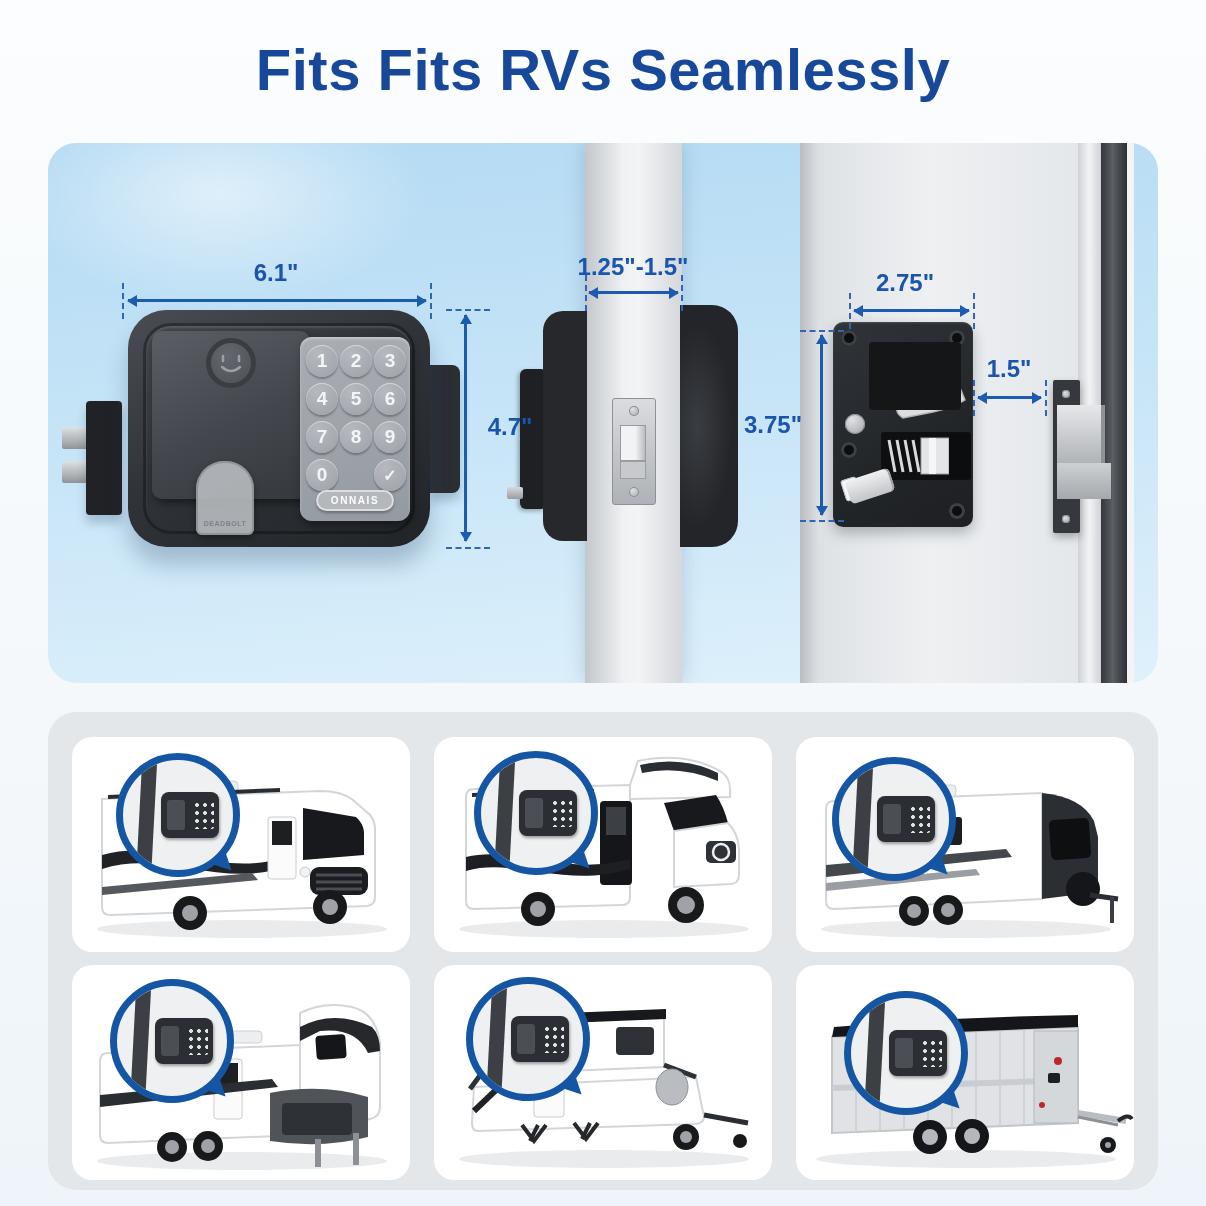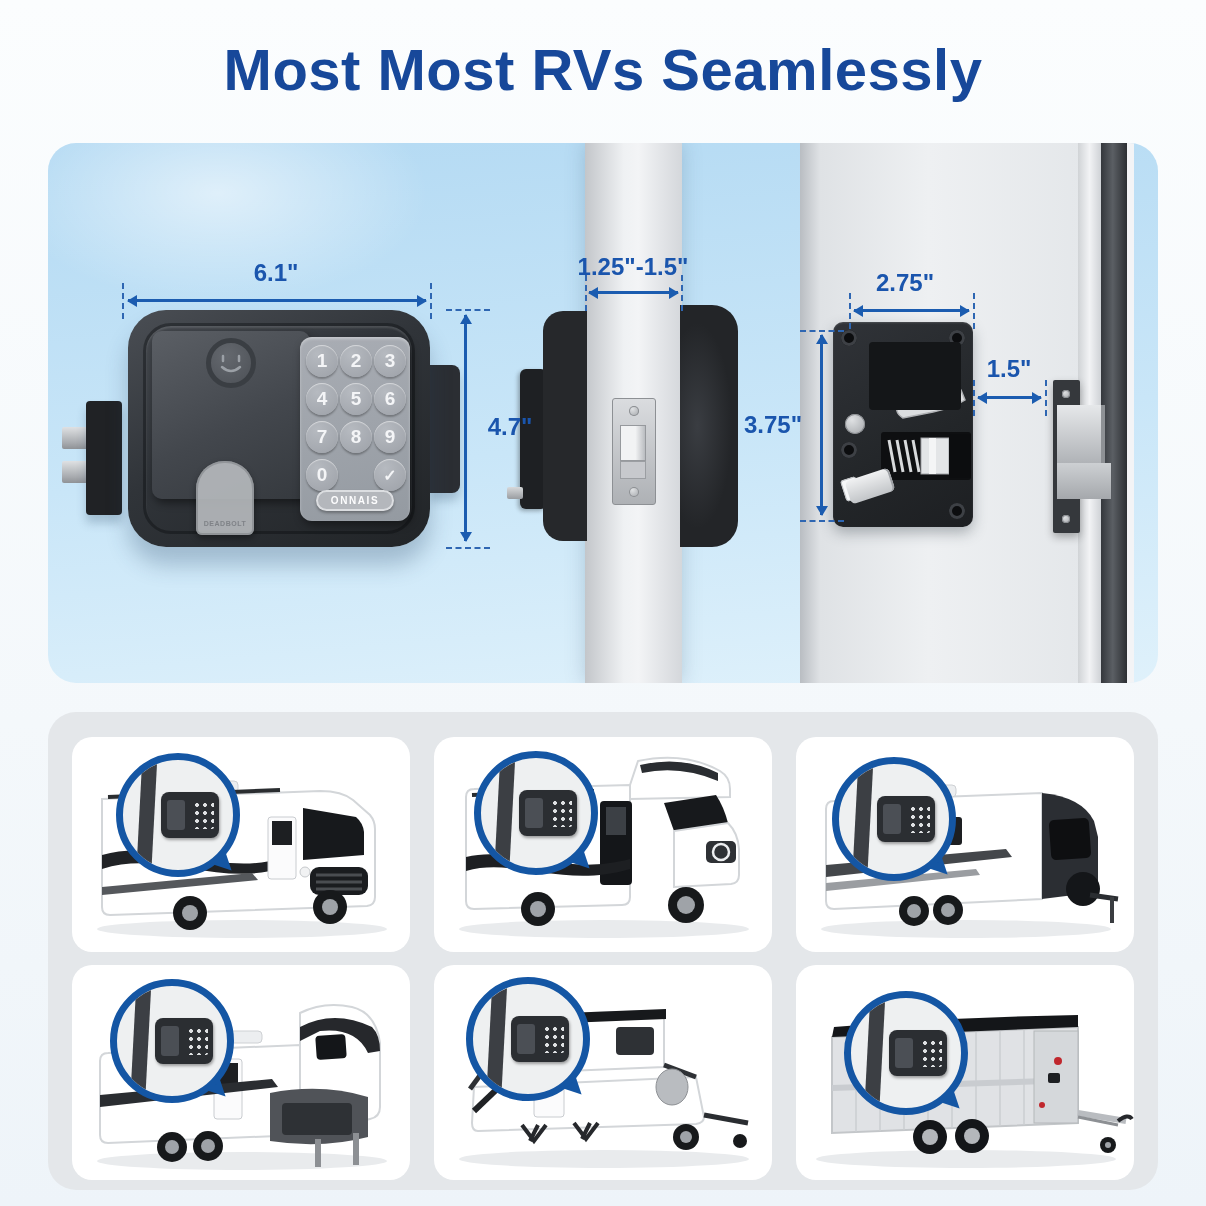--- a/index.html
+++ b/index.html
@@ -111,21 +111,21 @@
   .mag-lock{position:absolute;left:38px;top:32px;width:58px;height:46px;border-radius:8px;background:#2b2e32;box-shadow:1px 2px 3px rgba(0,0,0,.35);}
   .mag-flap{position:absolute;left:6px;top:8px;width:18px;height:30px;border-radius:3px;background:#4b4f55;}
   .mag-pad{position:absolute;left:30px;top:7px;width:23px;height:30px;border-radius:2px;
     background-image:radial-gradient(circle,#dfe1e3 1.6px,rgba(0,0,0,0) 2.2px);background-size:8px 8px;background-position:2px 2px;}
   .mag-tipwrap{position:absolute;z-index:2;}
   .mag-tip{width:0;height:0;border-left:15px solid transparent;border-right:15px solid transparent;border-top:30px solid #1456a4;}
 </style>
 </head>
 <body>
 
-<div class="title">Most Most RVs Seamlessly</div>
+<div class="title">Fits Fits RVs Seamlessly</div>
 
 <div class="spec">
   <div class="cloud"></div>
 
   <div class="doorstrip"></div>
   <div class="xs-handle"></div>
   <div class="xs-pin"></div>
   <div class="xs-lock-left"></div>
   <div class="xs-lock-right"></div>
   <div class="strike-plate"></div>

